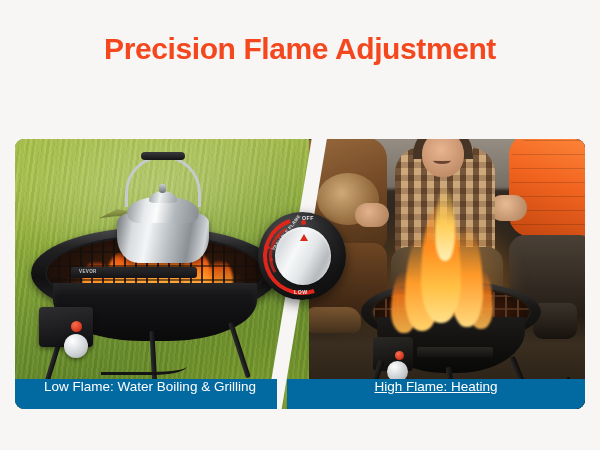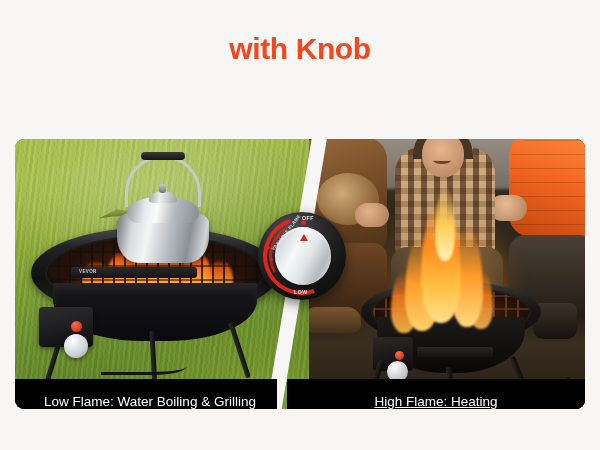--- a/index.html
+++ b/index.html
@@ -561,25 +561,25 @@
     background: #e0261b;
   }
   .kt1 { left: 9px; top: 34px; }
   .kt2 { left: 12px; top: 46px; }
   .kt3 { left: 19px; top: 23px; }
 
   
   .caption {
     position: absolute;
     height: 30px;
-    background: #000000;
+    background: #0369a1;
     color: #ffffff;
     font-size: 13.5px;
     display: flex;
-    align-items: flex-end;
+    align-items: flex-start;
     justify-content: center;
     z-index: 5;
   }
   .caption-left {
     left: 15px;
     bottom: 41px;
     width: 262px;
     border-radius: 0 0 0 9px;
     padding-left: 8px;
   }
@@ -588,21 +588,21 @@
     bottom: 41px;
     width: 298px;
     border-radius: 0 0 9px 0;
     text-decoration: underline;
   }
 </style>
 </head>
 <body>
 
 <div class="title">
-  <span class="title-line">with Knob</span>
+  <span class="title-line">Precision Flame Adjustment</span>
 </div>
 
 <div class="gallery">
 
   <div class="panel panel-left">
     <div class="grass"></div>
     <div class="grass-blur"></div>
 
     <div class="pitL">
       <div class="pitL-rim"></div>

